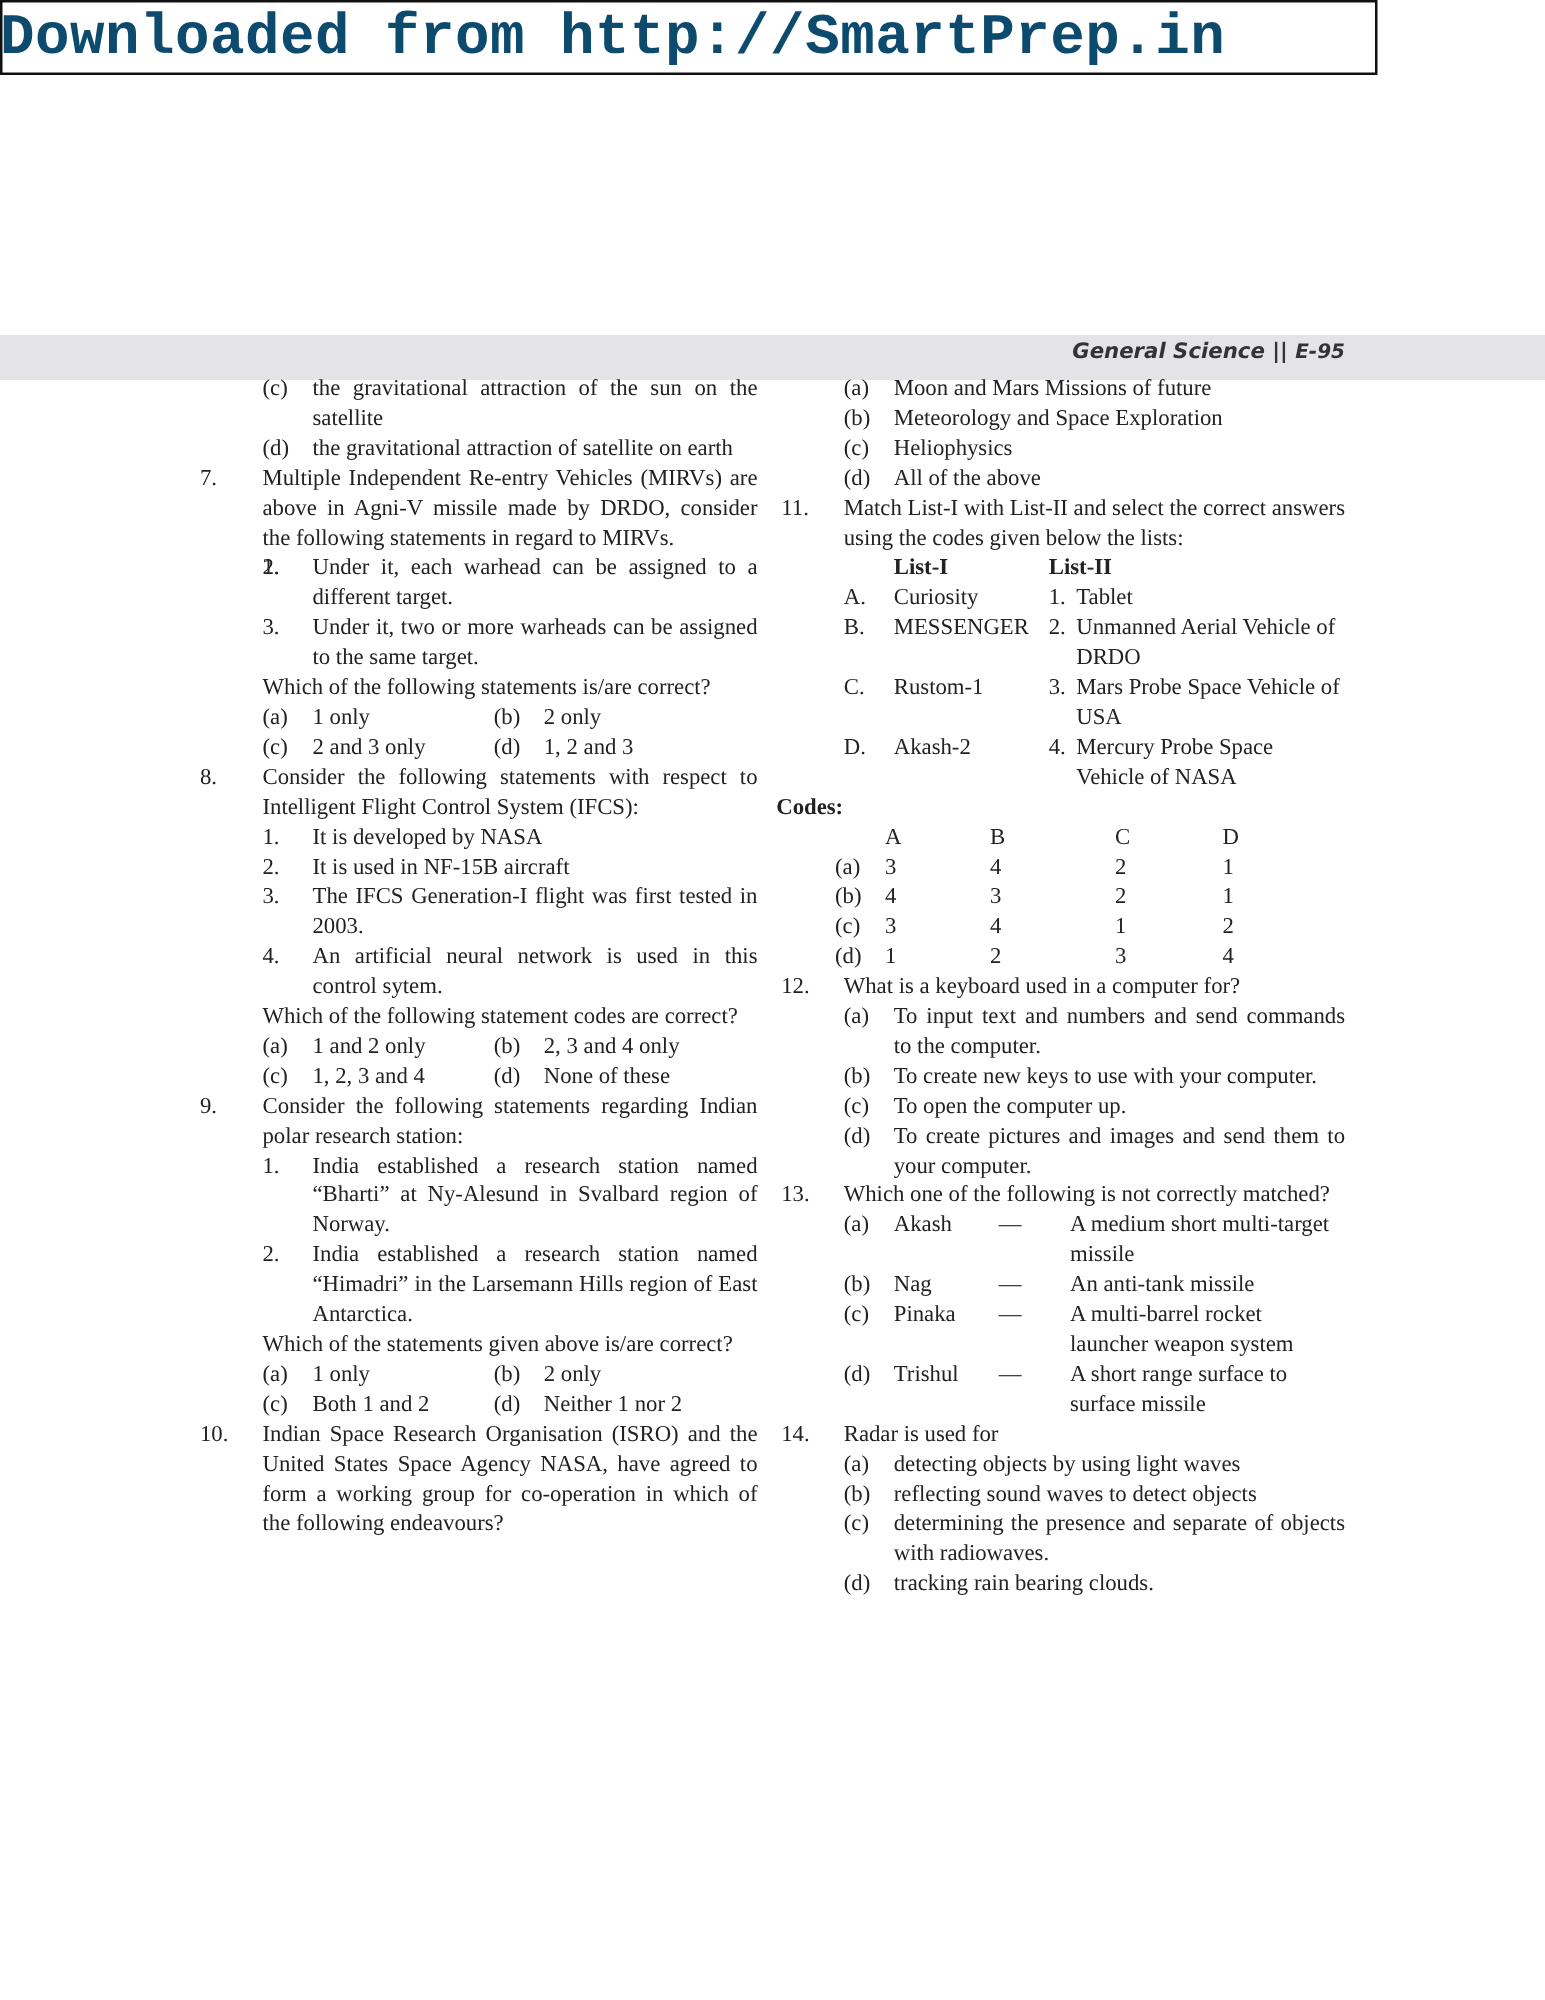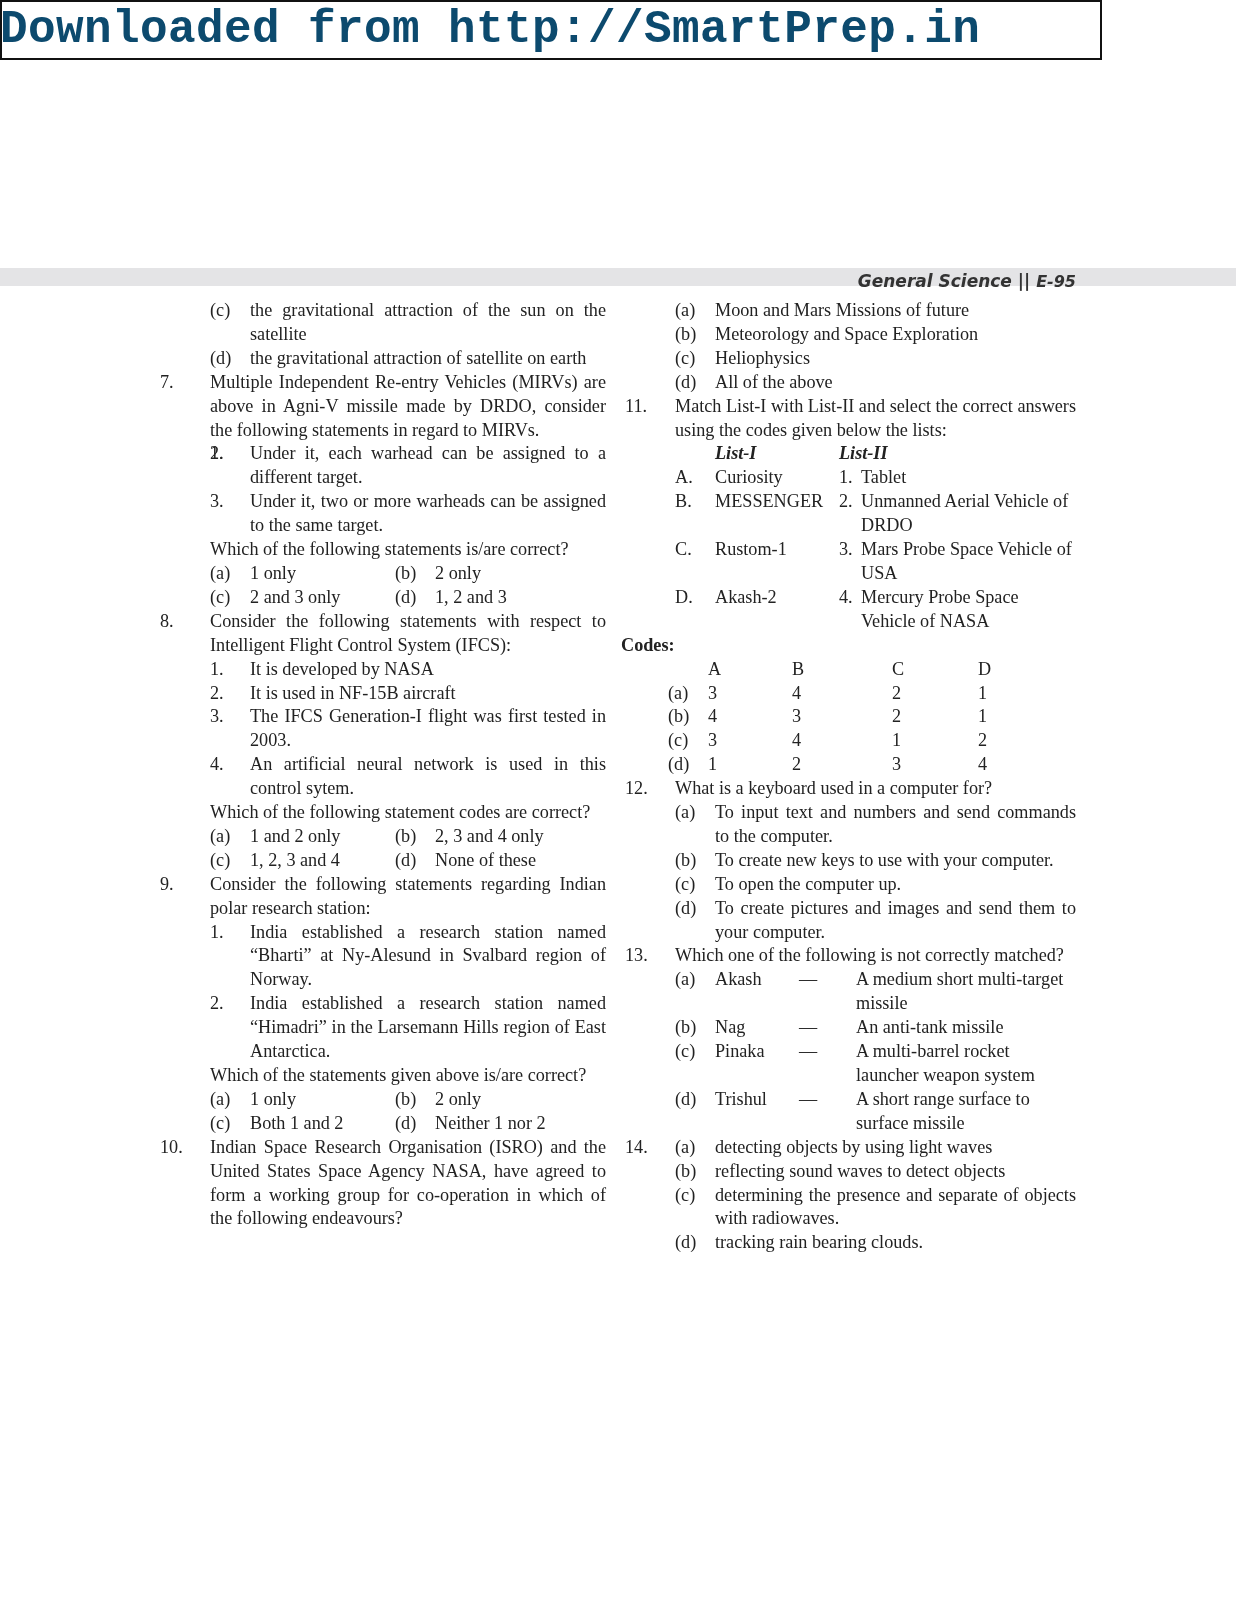--- a/index.html
+++ b/index.html
@@ -5,40 +5,40 @@
   html, body { margin: 0; padding: 0; background: #ffffff; }
   body { width: 1236px; height: 1600px; position: relative; overflow: hidden;
          font-family: "Liberation Serif", serif; color: #222; }
   .banner { position: absolute; left: 0; top: 0; width: 1098px; height: 56px;
             border: 2px solid #111; box-sizing: content-box; background: #fff;
             overflow: hidden; }
   .banner span { display: block; font-family: "Liberation Mono", monospace;
                  font-weight: bold; font-size: 46px; line-height: 56px;
                  color: #0c4a6e; letter-spacing: 0.4px; white-space: nowrap;
                  margin-left: -2px; }
-  .runhead { position: absolute; left: 0; top: 268px; width: 1236px; height: 18px;
+  .runhead { position: absolute; left: 0; top: 268px; width: 1236px; height: 36px;
              background: #e4e4e6; }
   .runhead span { position: absolute; right: 160px; top: 3px;
                   font-family: "DejaVu Sans", sans-serif; font-style: italic;
                   font-weight: bold; font-size: 17px; color: #333; }
   .runhead span.pg { font-size: 16px; }
   .col { position: absolute; top: 299px; font-size: 18.2px; line-height: 23.9px; }
   .col.left { left: 160px; width: 446px; }
   .col.right { left: 625px; width: 451px; }
   .q { position: relative; padding-left: 50px; }
   .q .num { position: absolute; left: 0; top: 0; }
   .q .stem { text-align: justify; }
   .opt { position: relative; padding-left: 40px; text-align: justify; }
   .opt .lbl { position: absolute; left: 0; top: 0; }
   .grid2 { display: grid; grid-template-columns: 185px 1fr; }
   .grid2 .cell { position: relative; padding-left: 40px; }
   .grid2 .cell .lbl { position: absolute; left: 0; }
   .stmt { position: relative; padding-left: 40px; text-align: justify; }
   .stmt .lbl { position: absolute; left: 0; }
-  .match-head { display: grid; grid-template-columns: 40px 124px 1fr; font-weight: bold; font-style: italic; }
+  .match-head { display: grid; grid-template-columns: 40px 124px 1fr; font-weight: bold; }
   .match-row { display: grid; grid-template-columns: 40px 124px 1fr; }
   .match-row .r2 { position: relative; padding-left: 22px; }
   .match-row .r2 .n { position: absolute; left: 0; }
   .codes-title { font-weight: bold; margin-left: -4px; }
   .codes { display: grid; grid-template-columns: 40px 84px 100px 86px 1fr; padding-left: 43px; }
   .codes .h { padding-left: 0; }
   .pairs { display: grid; grid-template-columns: 40px 84px 57px 1fr; }
   .pairs .dash { text-align: left; }
 </style>
 </head>
@@ -212,18 +212,19 @@
     <div class="pairs">
       <span>(d)</span>
       <span>Trishul</span>
       <span class="dash">—</span>
       <span>A short range surface to surface missile</span>
     </div>
   </div>
 
   <div class="q">
     <span class="num">14.</span>
+    <div class="stem">Radar is used for</div>
     <div class="opt"><span class="lbl">(a)</span><span>detecting objects by using light waves</span></div>
     <div class="opt"><span class="lbl">(b)</span><span>reflecting sound waves to detect objects</span></div>
     <div class="opt"><span class="lbl">(c)</span><span>determining the presence and separate of objects with radiowaves.</span></div>
     <div class="opt"><span class="lbl">(d)</span><span>tracking rain bearing clouds.</span></div>
   </div>
 </div>
 
 </body></html>

